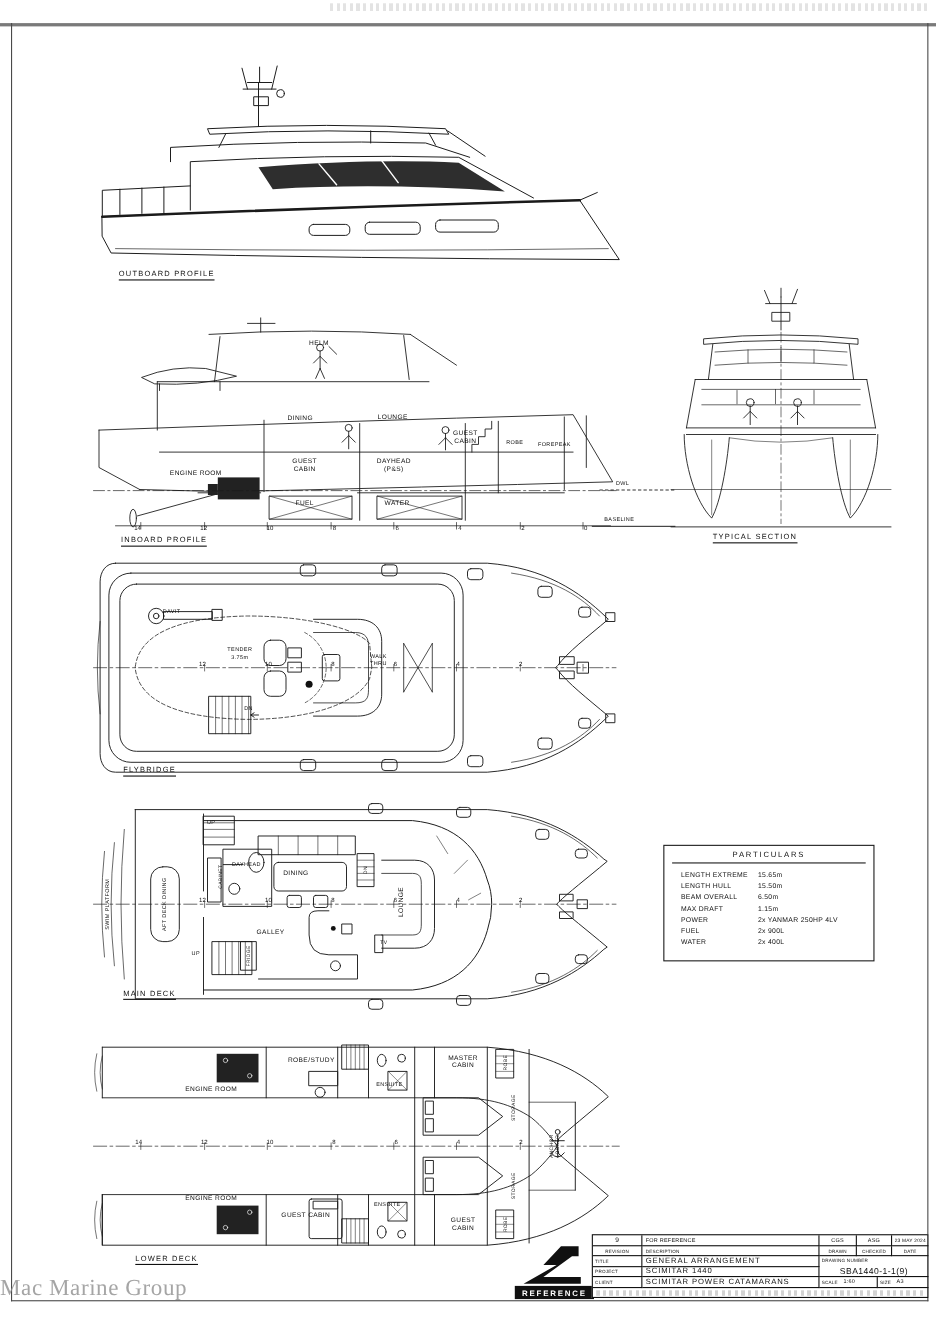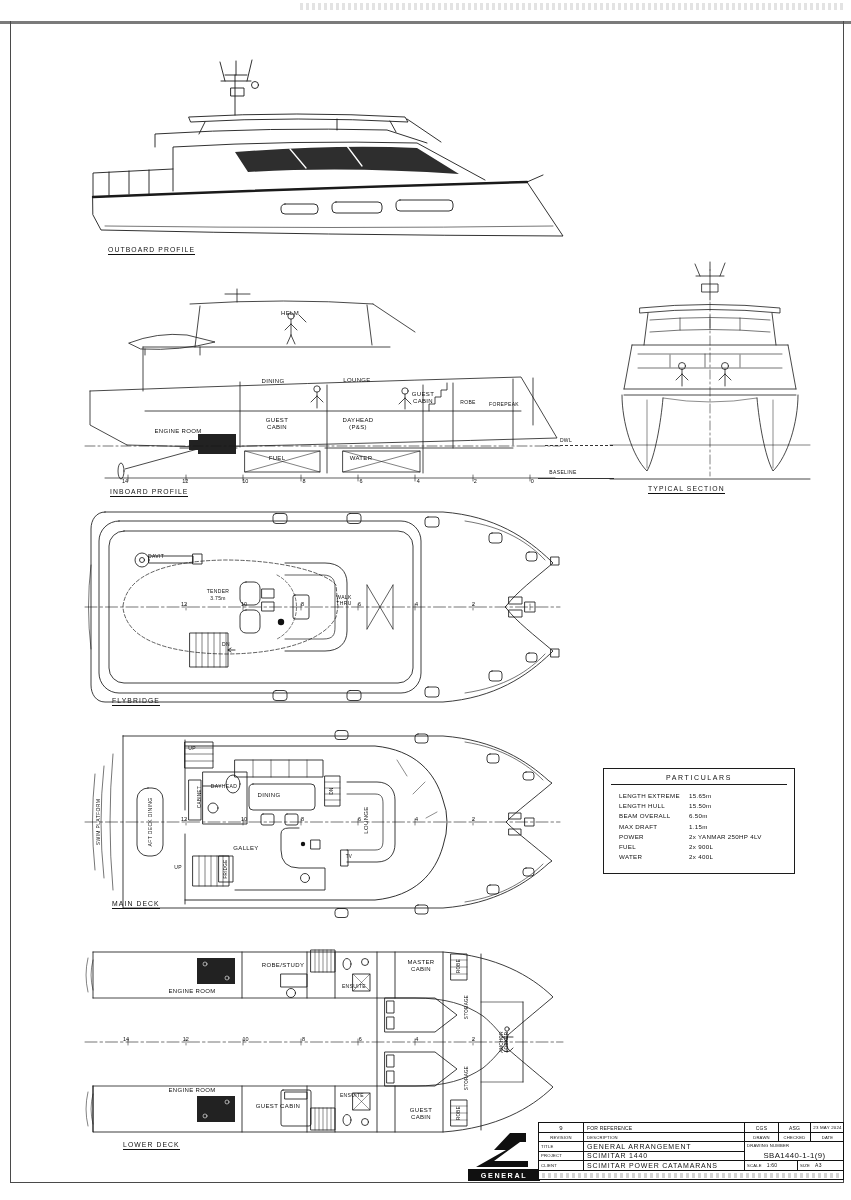--- a/index.html
+++ b/index.html
@@ -463,21 +463,21 @@
           <span class="part-label">WATER</span>
           <span>2x 400L</span>
         </div>
     </div>
   </div>
 
   <div class="logo">
     <svg width="76" height="52" viewBox="0 0 76 52">
       <path d="M60,3 L44,3 L28,20 L40,20 L10,37 L62,37 L62,31 L28,31 L54,12 L60,12 Z" fill="#101010"></path>
     </svg>
-    <div class="logo-bar">GENERAL</div>
+    <div class="logo-bar">REFERENCE</div>
   </div>
 
   <div class="tblock">
 
     <div class="cell ctr" style="left:0;top:0;width:45px;height:10px;font-size:6px;">
         <span>9</span>
       </div>
     <div class="cell medval" style="left:45px;top:0;width:161px;height:10px;padding-left:3px;">
         <span>FOR REFERENCE</span>
       </div>
@@ -539,14 +539,15 @@
     <div class="cell noR" style="left:259px;top:38px;width:46px;height:9.5px;padding-left:2px;gap:5px;">
         <span>SIZE</span>
         <span class="medval">A3</span>
       </div>
 
     <div class="cell noR noB" style="left:0;top:47.5px;width:305px;height:9px;">
       <div class="noise" style="width:298px;height:5px;margin-left:3px;opacity:.55;"></div>
     </div>
   </div>
 
+  <div class="watermark">Mac Marine Group</div>
 
 </div>
 
 </body></html>

